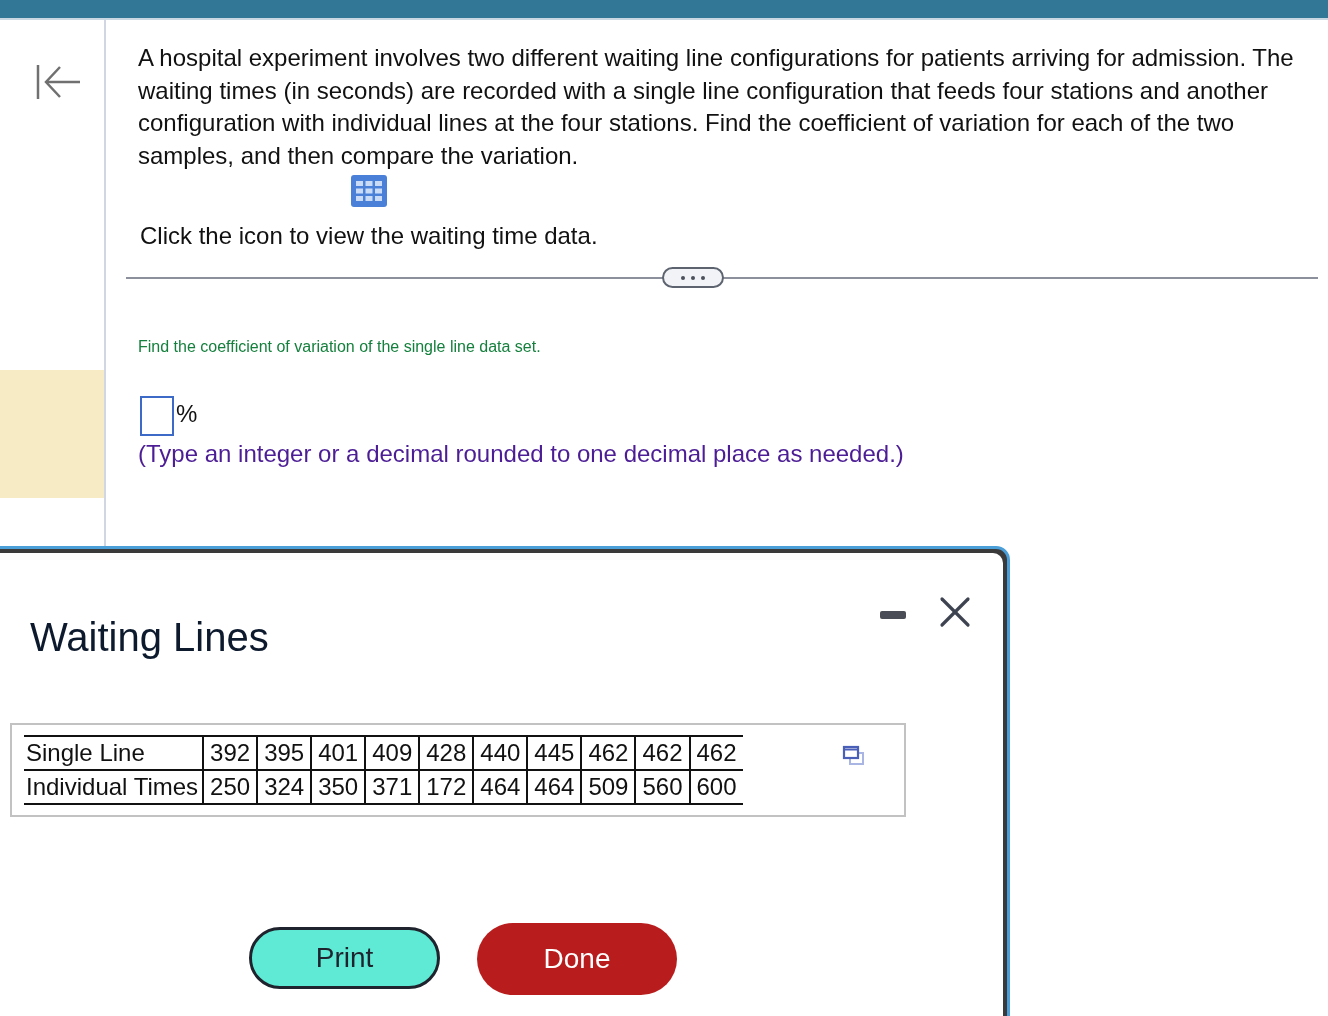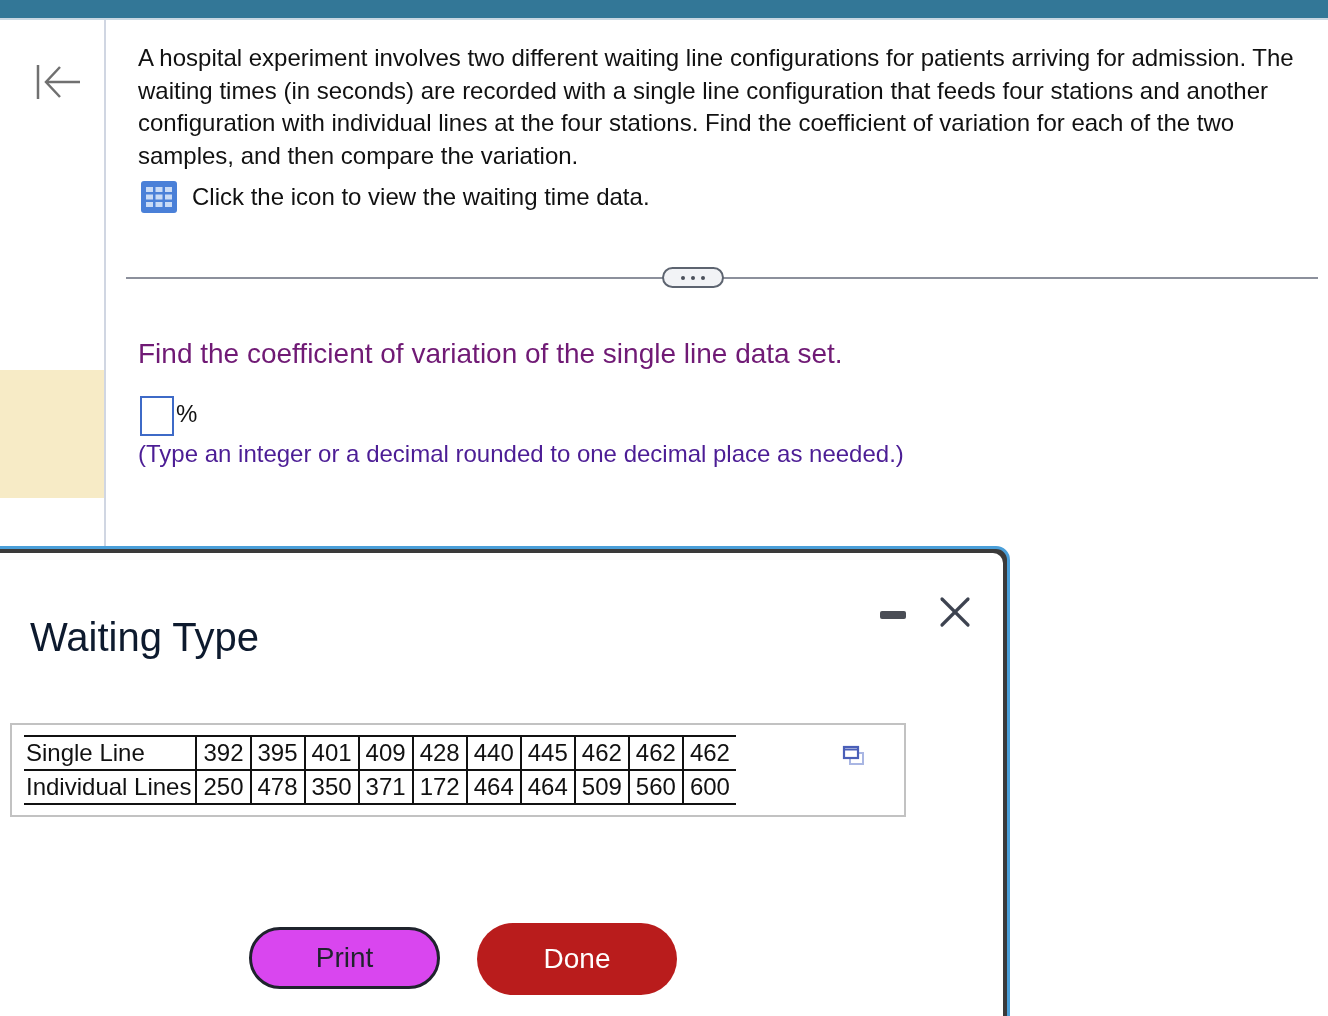--- a/index.html
+++ b/index.html
@@ -5,49 +5,49 @@
   * { box-sizing: border-box; margin: 0; padding: 0; }
   html, body { width: 1328px; height: 1016px; overflow: hidden; background: #ffffff; font-family: "Liberation Sans", sans-serif; }
   .topbar { position: absolute; left: 0; top: 0; width: 1328px; height: 18px; background: #337797; }
   .topbar-line { position: absolute; left: 0; top: 18px; width: 1328px; height: 2px; background: #c9d7e2; }
   .left-rail { position: absolute; left: 0; top: 20px; width: 104px; height: 996px; background: #ffffff; }
   .rail-divider { position: absolute; left: 104px; top: 20px; width: 2px; height: 996px; background: #d0d6e2; }
   .collapse-btn { position: absolute; left: 34px; top: 62px; width: 48px; height: 40px; cursor: pointer; }
   .rail-highlight { position: absolute; left: 0; top: 370px; width: 104px; height: 128px; background: #f7ebc6; }
 
   .question { position: absolute; left: 138px; top: 42px; width: 1180px; font-size: 24px; line-height: 32.5px; color: #111; }
-  .data-link { position: absolute; left: 140px; top: 180px; display: flex; align-items: center; gap: 14px; font-size: 24px; color: #111; cursor: pointer; }
+  .data-link { position: absolute; left: 140px; top: 174px; display: flex; align-items: center; gap: 14px; font-size: 24px; color: #111; cursor: pointer; flex-direction: column; }
   .grid-icon { width: 38px; height: 34px; }
 
   .divider-row { position: absolute; left: 126px; top: 277px; width: 1192px; height: 2px; background: #8c909c; }
   .more-pill { position: absolute; left: 662px; top: 267px; width: 62px; height: 21px; border: 2.5px solid #5d6470; border-radius: 11px; background: #f2f3f6; display: flex; align-items: center; justify-content: center; gap: 6px; cursor: pointer; }
   .more-pill span { width: 4px; height: 4px; border-radius: 50%; background: #4b505a; display: block; }
 
-  .subq { position: absolute; left: 138px; top: 338px; font-size: 28px; color: #701a75; }
+  .subq { position: absolute; left: 138px; top: 338px; font-size: 16px; color: #15803d; }
   .answer-row { position: absolute; left: 140px; top: 396px; display: flex; align-items: flex-start; }
   .answer-input { width: 34px; height: 40px; border: 2px solid #3e6ac7; background: #fff; outline: none; font-size: 22px; }
   .pct { font-size: 24px; color: #111; margin-left: 2px; margin-top: 4px; }
   .hint { position: absolute; left: 138px; top: 440px; font-size: 24px; color: #4c1d95; }
 
   .dialog { position: absolute; left: -20px; top: 546px; width: 1030px; height: 520px; border-radius: 14px; border: 3px solid #4a9fd9; background: #3a3a3a; padding: 4px; }
   .dialog-inner { position: relative; width: 100%; height: 100%; background: #ffffff; border-radius: 10px; }
   .dialog-title { position: absolute; left: 43px; top: 62px; font-size: 40px; color: #0d1a2e; }
   .minimize-btn { position: absolute; left: 891px; top: 53px; width: 30px; height: 16px; cursor: pointer; }
   .minimize-btn div { position: absolute; left: 2px; top: 5px; width: 26px; height: 8px; border-radius: 2px; background: #4a4d55; }
   .close-btn { position: absolute; left: 951px; top: 42px; width: 34px; height: 34px; cursor: pointer; }
 
   .table-box { position: absolute; left: 23px; top: 170px; width: 896px; height: 94px; border: 2px solid #c2c2c2; background: #fff; }
   table.wt { position: absolute; left: 12px; top: 10px; border-collapse: collapse; font-size: 24px; color: #111; }
   table.wt td { border-left: 2px solid #111; padding: 1px 6px 1px 6px; height: 34px; text-align: left; }
   table.wt tr:first-child td { border-top: 2px solid #111; }
   table.wt tr td { border-bottom: 2px solid #111; }
   table.wt td.rowhead { border-left: none; font-weight: normal; padding-left: 2px; padding-right: 4px; }
   .popout-btn { position: absolute; left: 855px; top: 192px; width: 24px; height: 22px; cursor: pointer; }
 
-  .print-btn { position: absolute; left: 262px; top: 374px; width: 191px; height: 62px; border: 3px solid #1f232d; border-radius: 31px; background: #d946ef; font-size: 28px; color: #1f232d; display: flex; align-items: center; justify-content: center; cursor: pointer; font-family: "Liberation Sans", sans-serif; }
+  .print-btn { position: absolute; left: 262px; top: 374px; width: 191px; height: 62px; border: 3px solid #1f232d; border-radius: 31px; background: #5eead4; font-size: 28px; color: #1f232d; display: flex; align-items: center; justify-content: center; cursor: pointer; font-family: "Liberation Sans", sans-serif; }
   .done-btn { position: absolute; left: 490px; top: 370px; width: 200px; height: 72px; border: none; border-radius: 36px; background: #b91c1c; font-size: 28px; color: #fff; display: flex; align-items: center; justify-content: center; cursor: pointer; font-family: "Liberation Sans", sans-serif; }
 </style>
 </head>
 <body>
 
 <div class="topbar"></div>
 <div class="topbar-line"></div>
 
 <div class="left-rail"></div>
 <div class="rail-highlight"></div>
@@ -90,21 +90,21 @@
 
 <div class="subq">Find the coefficient of variation of the single line data set.</div>
 <div class="answer-row">
   <input class="answer-input" type="text" value="" style="">
   <span class="pct">%</span>
 </div>
 <div class="hint">(Type an integer or a decimal rounded to one decimal place as needed.)</div>
 
 <div class="dialog">
   <div class="dialog-inner">
-    <div class="dialog-title">Waiting Type</div>
+    <div class="dialog-title">Waiting Lines</div>
 
     <div class="minimize-btn">
       <div></div>
     </div>
     <div class="close-btn">
       <svg width="34" height="34" viewBox="0 0 34 34">
         <line x1="4" y1="4" x2="30" y2="30" stroke="#3d4350" stroke-width="3.2" stroke-linecap="round"></line>
         <line x1="30" y1="4" x2="4" y2="30" stroke="#3d4350" stroke-width="3.2" stroke-linecap="round"></line>
       </svg>
     </div>
@@ -119,23 +119,23 @@
           <td>401</td>
           <td>409</td>
           <td>428</td>
           <td>440</td>
           <td>445</td>
           <td>462</td>
           <td>462</td>
           <td>462</td>
         </tr>
         <tr>
-          <td class="rowhead">Individual Lines</td>
+          <td class="rowhead">Individual Times</td>
           <td>250</td>
-          <td>478</td>
+          <td>324</td>
           <td>350</td>
           <td>371</td>
           <td>172</td>
           <td>464</td>
           <td>464</td>
           <td>509</td>
           <td>560</td>
           <td>600</td>
         </tr>
       </tbody>

